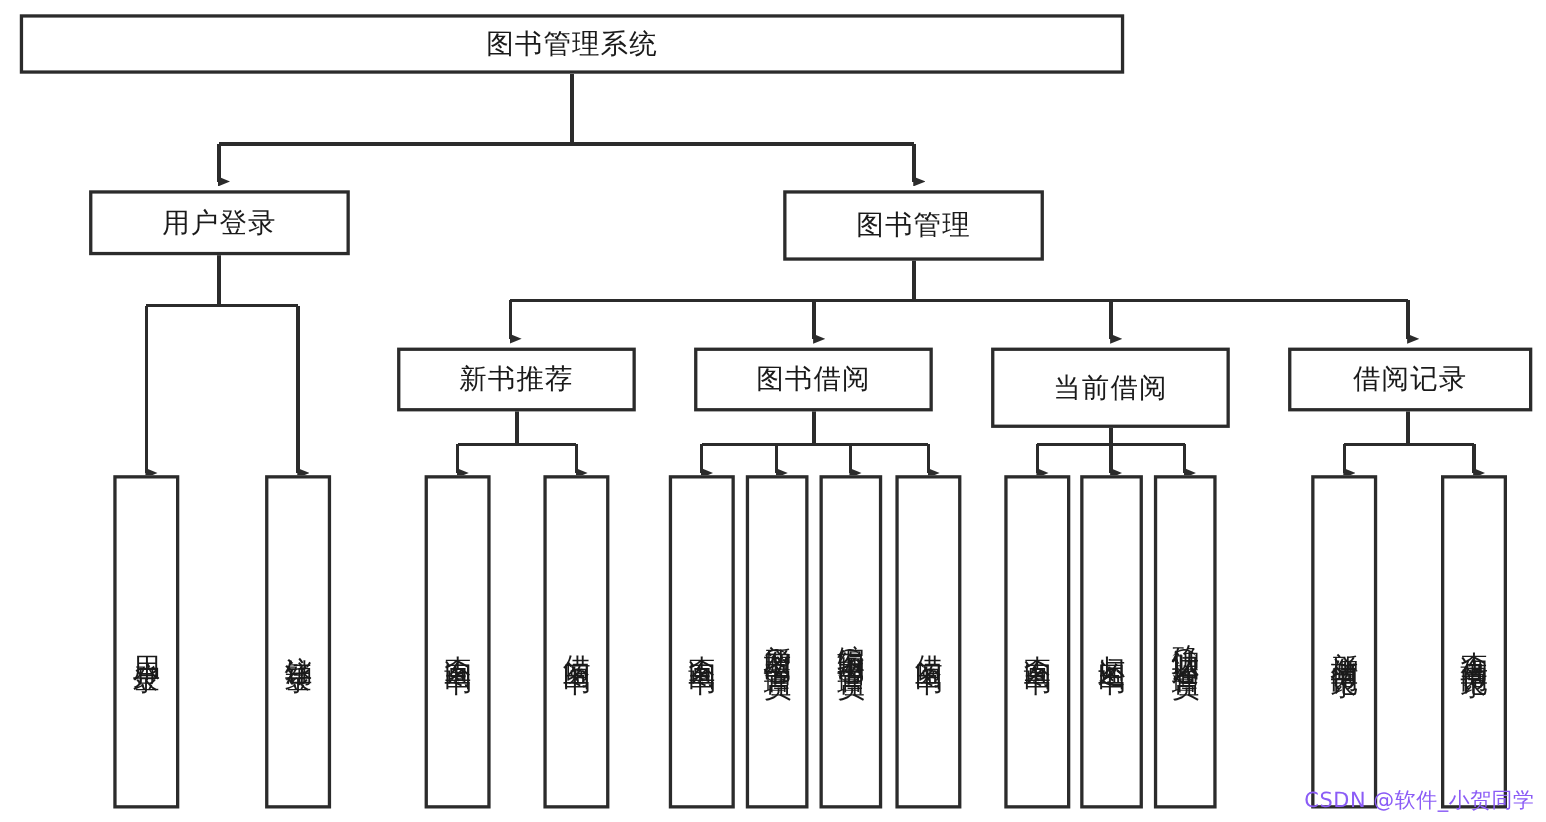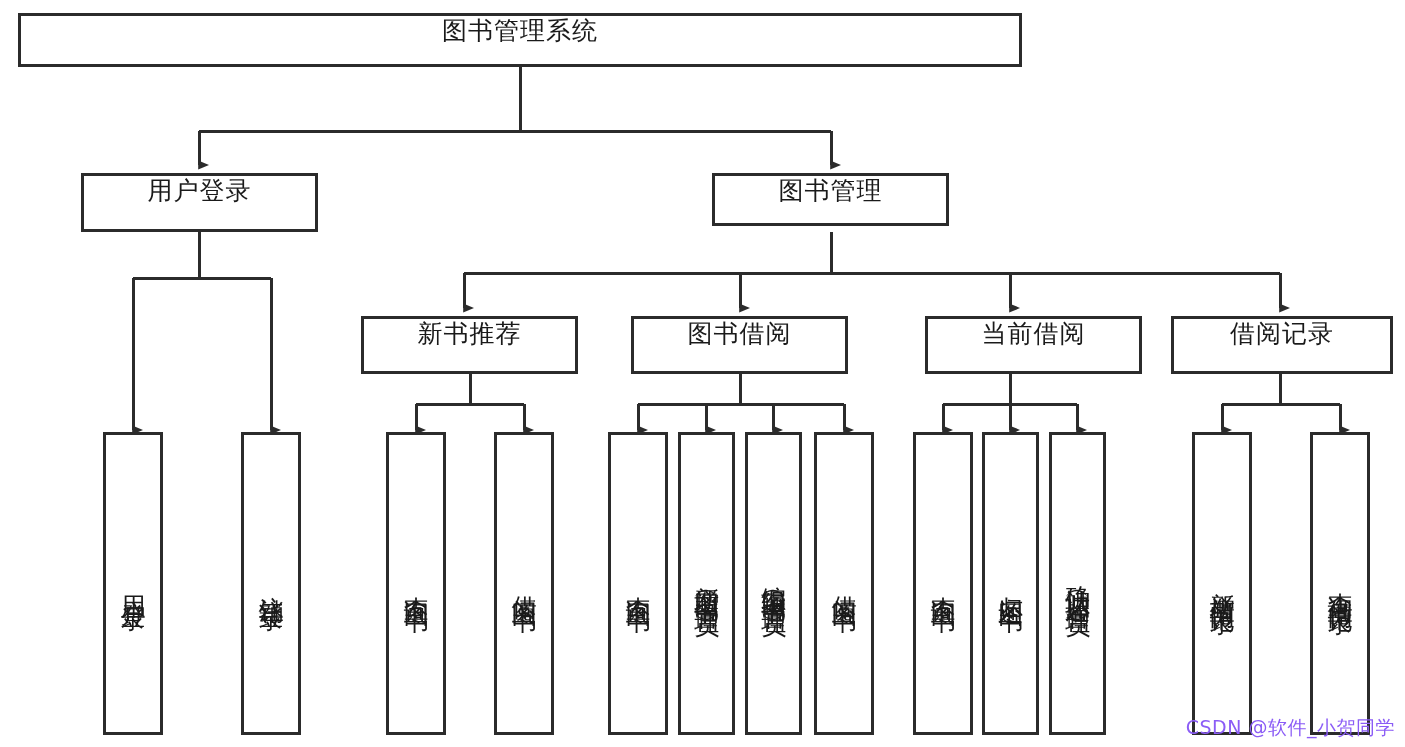--- a/index.html
+++ b/index.html
@@ -28,21 +28,21 @@
     width: 1405px;
     height: 747px;
     pointer-events: none;
   }
   .node {
     position: absolute;
     box-sizing: border-box;
     background: #ffffff;
     border: 3px solid #2b2b2b;
     display: flex;
-    align-items: flex-start;
+    align-items: center;
     justify-content: center;
     color: #1a1a1a;
   }
   .node-label {
     display: block;
     line-height: 1.18;
     letter-spacing: 1px;
     white-space: nowrap;
   }
   
@@ -133,31 +133,31 @@
     </g>
   </svg>
 
   <div class="node root h" style="left:18px; top:13px; width:1004px; height:54px;">
     <span class="node-label">图书管理系统</span>
   </div>
 
   <div class="node h" style="left:81px; top:173px; width:237px; height:59px;">
     <span class="node-label">用户登录</span>
   </div>
-  <div class="node h" style="left:712px; top:173px; width:237px; height:53px;">
+  <div class="node h" style="left:712px; top:173px; width:237px; height:64px;">
     <span class="node-label">图书管理</span>
   </div>
 
   <div class="node h" style="left:631px; top:316px; width:217px; height:58px;">
     <span class="node-label">图书借阅</span>
   </div>
   <div class="node h" style="left:361px; top:316px; width:217px; height:58px;">
     <span class="node-label">新书推荐</span>
   </div>
-  <div class="node h" style="left:901px; top:316px; width:217px; height:58px;margin-left:24px;">
+  <div class="node h" style="left:901px; top:316px; width:217px; height:73px;">
     <span class="node-label">当前借阅</span>
   </div>
   <div class="node h" style="left:1171px; top:316px; width:222px; height:58px;">
     <span class="node-label">借阅记录</span>
   </div>
 
   <div class="node v" style="left:103px; top:432px; width:60px; height:303px;">
     <span class="node-label">用户登录</span>
   </div>
   <div class="node v" style="left:241px; top:432px; width:60px; height:303px;">

